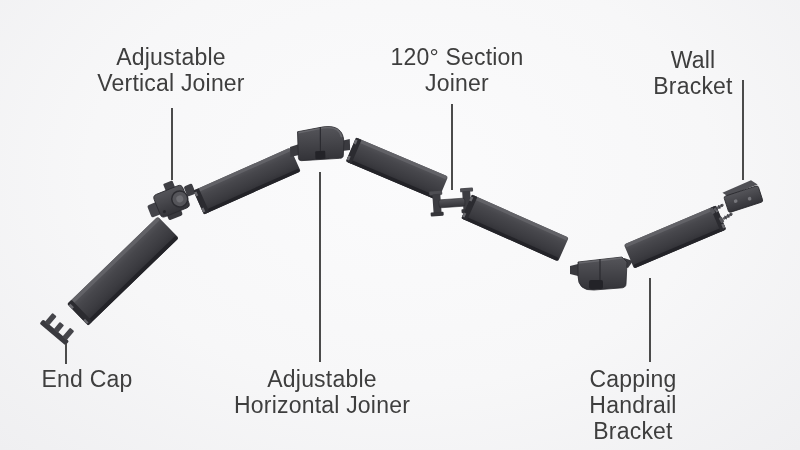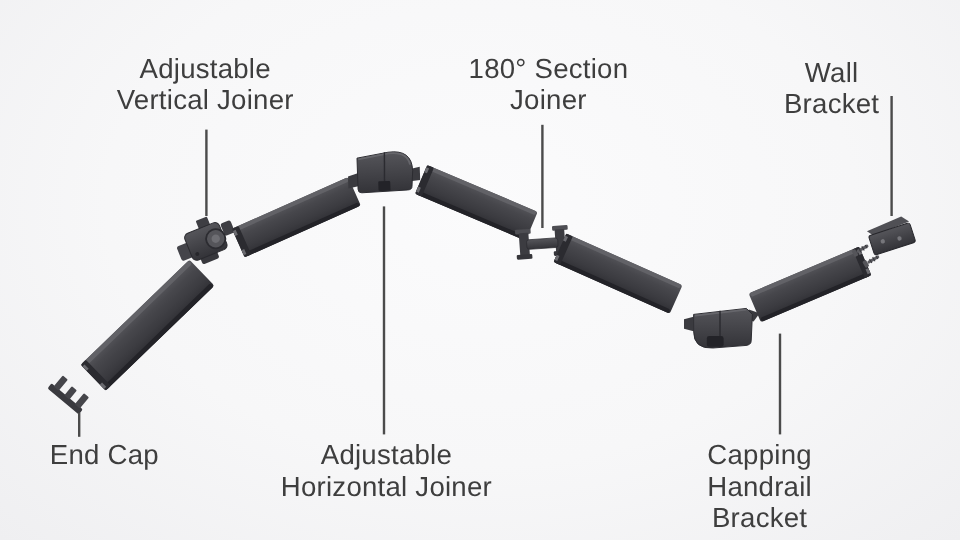--- a/index.html
+++ b/index.html
@@ -147,21 +147,21 @@
 
   <div class="leader" style="left:171px;top:108px;height:72px;"></div>
   <div class="leader" style="left:319px;top:172px;height:190px;"></div>
   <div class="leader" style="left:451px;top:104px;height:86px;"></div>
   <div class="leader" style="left:742px;top:80px;height:100px;"></div>
   <div class="leader" style="left:65px;top:344px;height:20px;"></div>
   <div class="leader" style="left:649px;top:278px;height:84px;"></div>
 
   <div class="lbl" style="left:171px;top:44px;">Adjustable
 Vertical Joiner</div>
-  <div class="lbl" style="left:457px;top:44px;">180° Section
+  <div class="lbl" style="left:457px;top:44px;">120° Section
 Joiner</div>
   <div class="lbl" style="left:693px;top:47px;">Wall Bracket</div>
   <div class="lbl" style="left:87px;top:366px;">End Cap</div>
   <div class="lbl" style="left:322px;top:366px;">Adjustable
 Horizontal Joiner</div>
   <div class="lbl" style="left:633px;top:366px;">Capping
 Handrail Bracket</div>
 
 </div>
 

